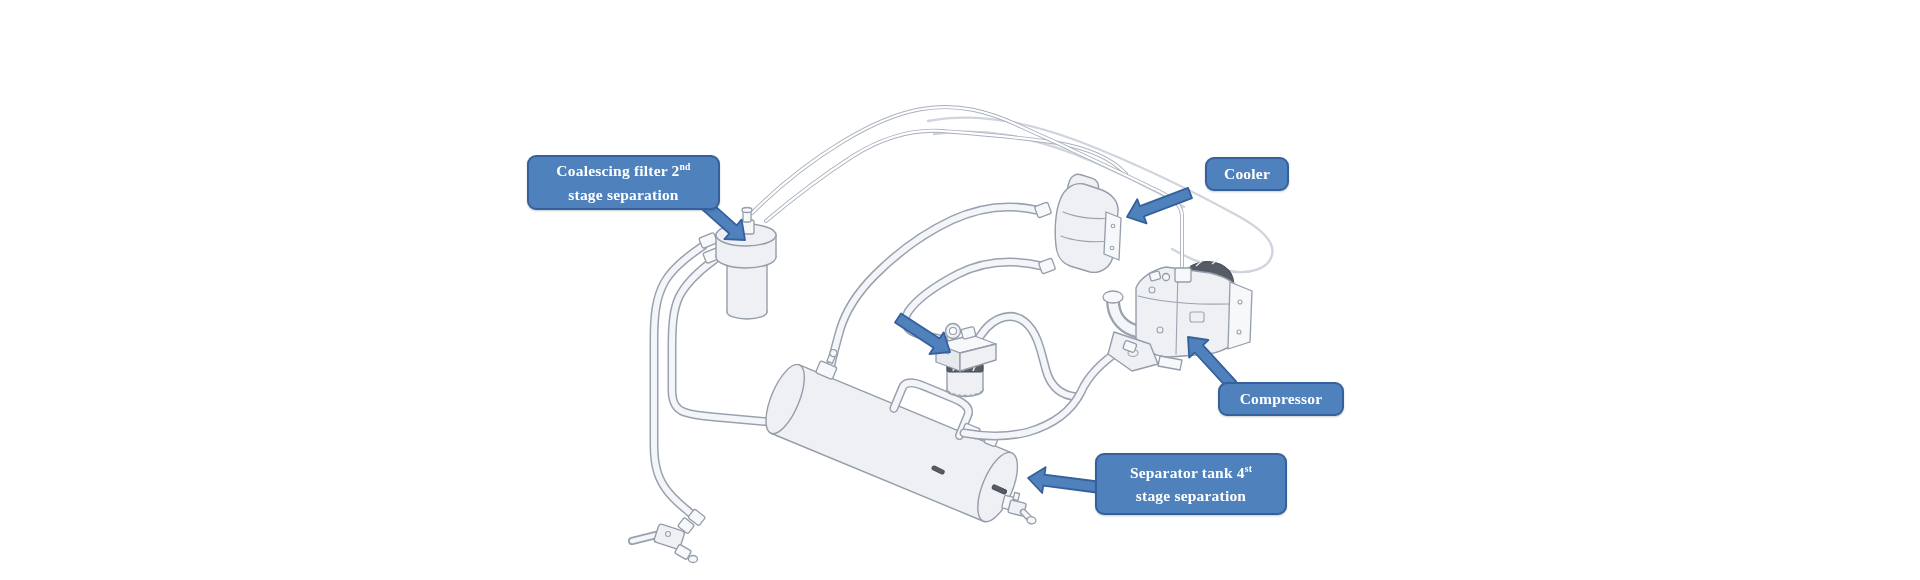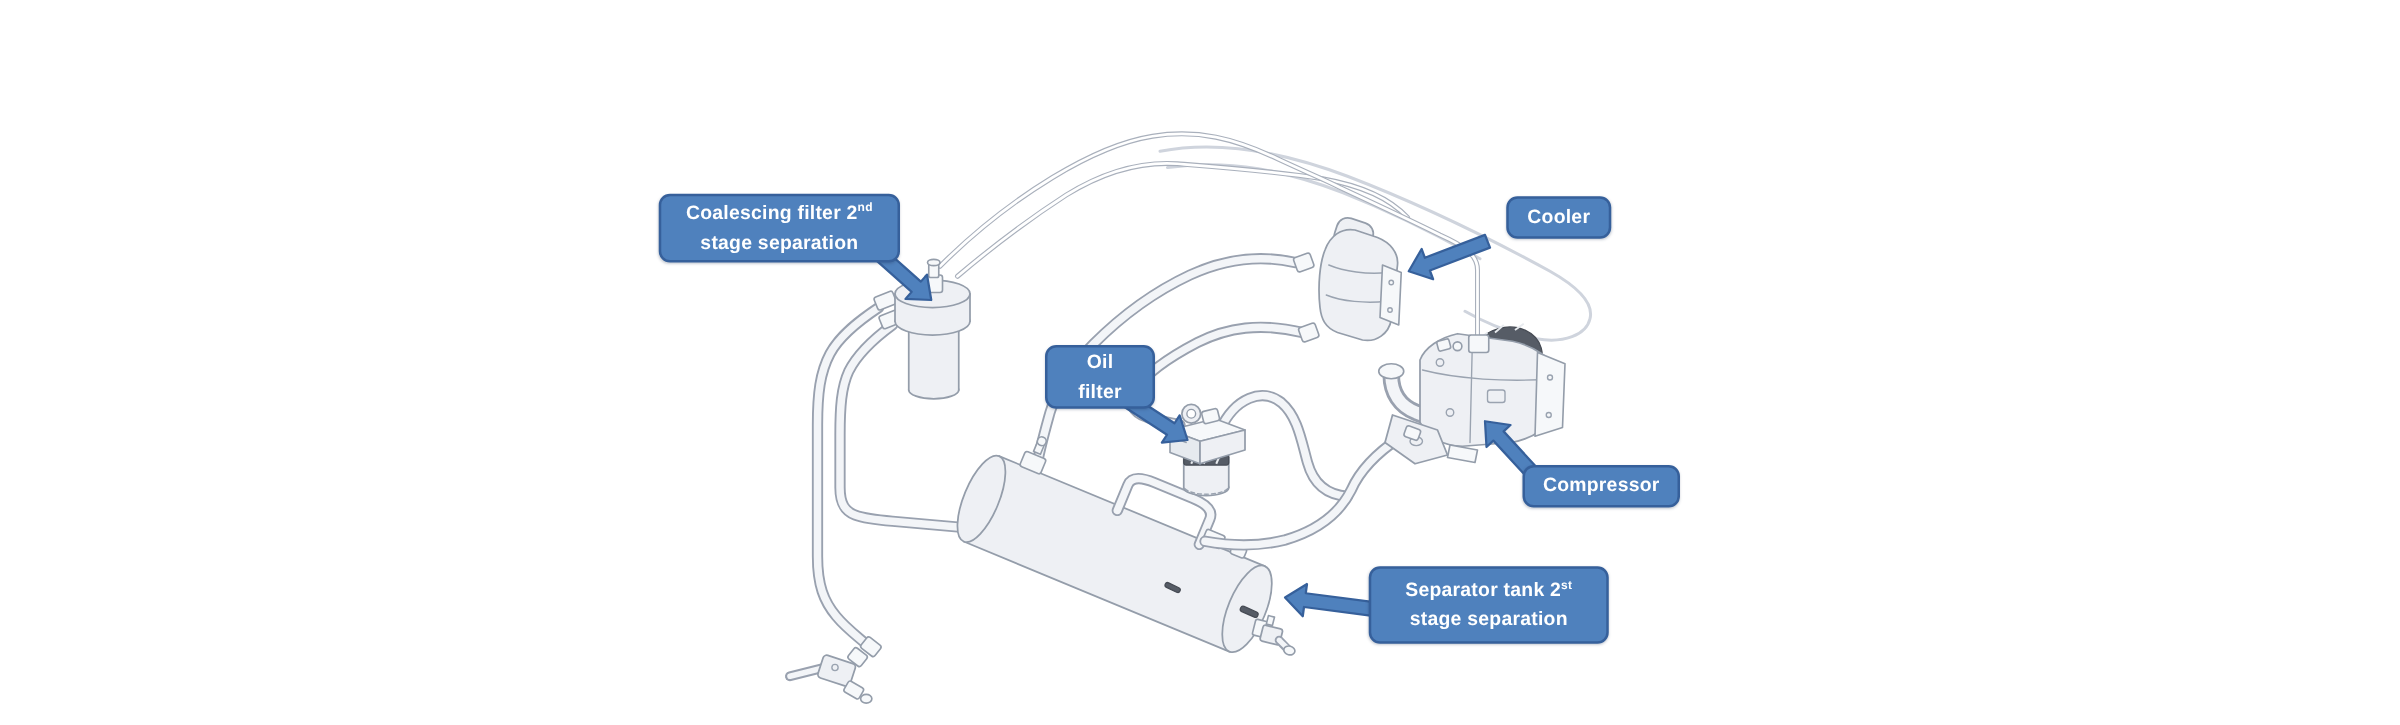--- a/index.html
+++ b/index.html
@@ -1,17 +1,17 @@
 <!DOCTYPE html>
 <html><head>
 <meta charset="utf-8">
 <style>
   html,body { margin:0; padding:0; background:#ffffff; }
   body { width:1920px; height:580px; overflow:hidden; }
-  .stage { position:relative; width:1836px; height:580px; font-family:Liberation Sans, sans-serif; background:#ffffff; }
+  .stage { position:relative; width:1836px; height:580px; font-family:Liberation Serif, serif; background:#ffffff; }
   svg.art { position:absolute; left:0; top:0; }
 
   
   .part     { fill:#eef0f4; stroke:#949daa; stroke-width:1.4; stroke-linejoin:round; }
   .part-lt  { fill:#f6f8fa; stroke:#949daa; stroke-width:1.3; stroke-linejoin:round; }
   .part-md  { fill:#e6eaef; stroke:#949daa; stroke-width:1.3; stroke-linejoin:round; }
   .fillonly { fill:#eef0f4; stroke:none; }
   .edge     { fill:none; stroke:#949daa; stroke-width:1.4; stroke-linecap:round; }
   .detail   { fill:none; stroke:#9aa3b0; stroke-width:1.1; stroke-linecap:round; }
   .dark     { fill:#565c66; stroke:#464b54; stroke-width:1; }
@@ -233,31 +233,27 @@
     <polygon class="arrow" points="1236.1,381.3 1202.9,345.1 1208.4,340.0 1188,337 1189.2,357.6 1194.7,352.5 1227.9,388.7"></polygon>
     <polygon class="arrow" points="1097.7,481.5 1044.6,474.6 1045.6,467.2 1028,478 1042.2,493.0 1043.2,485.6 1096.3,492.5"></polygon>
   </g>
 </svg>
 
 <div class="callout" style="left:527px; top:155px; width:193px; height:55px;">
   <span class="ln"><span>Coalescing filter 2</span><sup>nd</sup></span>
   <span class="ln">stage separation</span>
 </div>
 
-<div class="callout" style="left:836px; top:276px; width:88px; height:51px;">
-  <span class="ln">Oil</span>
-  <span class="ln">filter</span>
-</div>
 
 <div class="callout" style="left:1205px; top:157px; width:84px; height:34px;">
   <span class="ln">Cooler</span>
 </div>
 
-<div class="callout" style="left:1218px; top:372px; width:126px; height:34px;text-align:center;">
+<div class="callout" style="left:1218px; top:382px; width:126px; height:34px;text-align:center;">
   <span class="ln">Compressor</span>
 </div>
 
 <div class="callout" style="left:1095px; top:453px; width:192px; height:62px;">
-  <span class="ln"><span>Separator tank 2</span><sup>st</sup></span>
+  <span class="ln"><span>Separator tank 4</span><sup>st</sup></span>
   <span class="ln">stage separation</span>
 </div>
 
 </div>
 
 </body></html>

